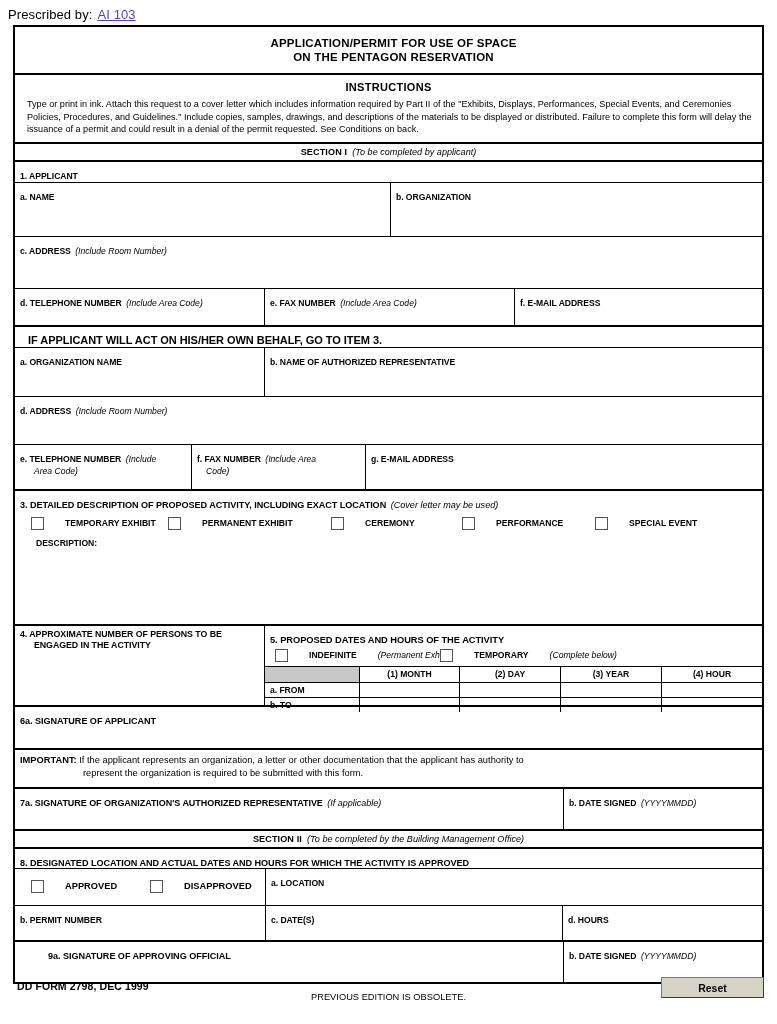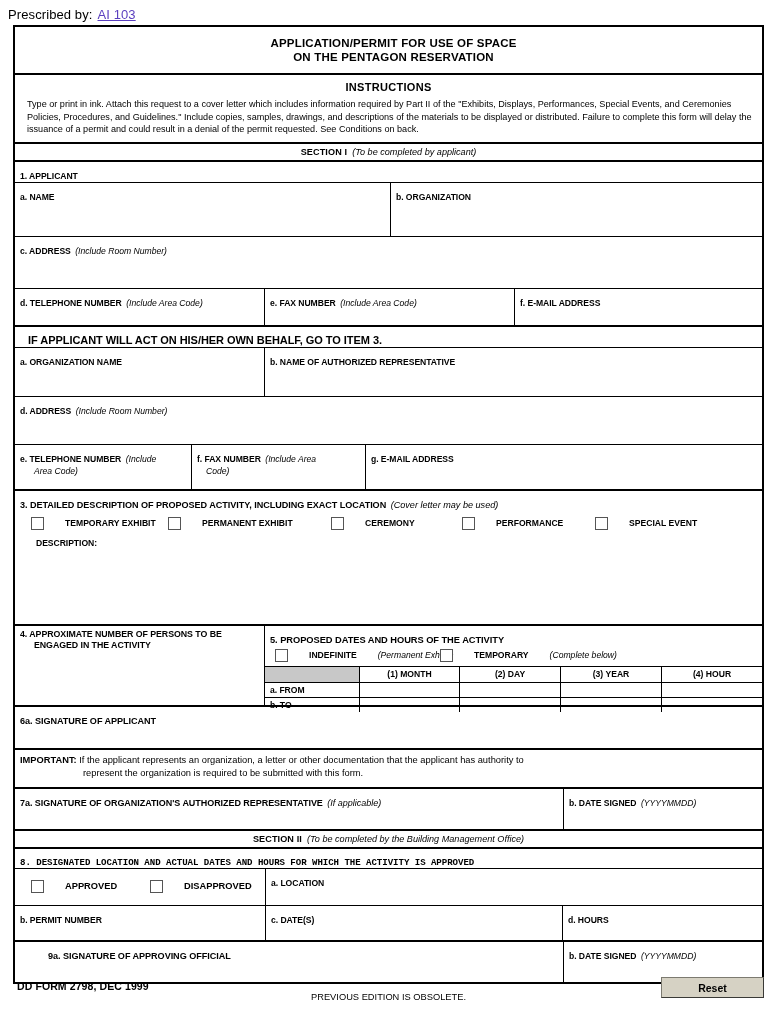--- a/index.html
+++ b/index.html
@@ -365,21 +365,21 @@
         <span class="lbl">b. DATE SIGNED</span>
         <span class="lbl ital">(YYYYMMDD)</span>
       </div>
     </div>
 
     <div class="bt2 section-banner">
       <span>SECTION II</span>
       <span class="ital">&nbsp;</span><span class="ital">(To be completed by the Building Management Office)</span>
     </div>
 
-    <div class="bt2 pad" style="height:16px;font-family:Liberation Mono, monospace;">
+    <div class="bt2 pad" style="height:16px;">
       <span class="lbl" style="font-size:9.1px;">8. DESIGNATED LOCATION AND ACTUAL DATES AND HOURS FOR WHICH THE ACTIVITY IS APPROVED</span>
     </div>
 
     <div class="row bt">
       <div class="cell" style="width:250px;height:36px;position:relative;padding-left:16px;">
         <div style="position:absolute;left:16px;top:11px;" class="cb-item">
           <span class="cbox"></span>
           <span style="font-size:9.3px;">APPROVED</span>
         </div>
         <div style="position:absolute;left:135px;top:11px;" class="cb-item">

